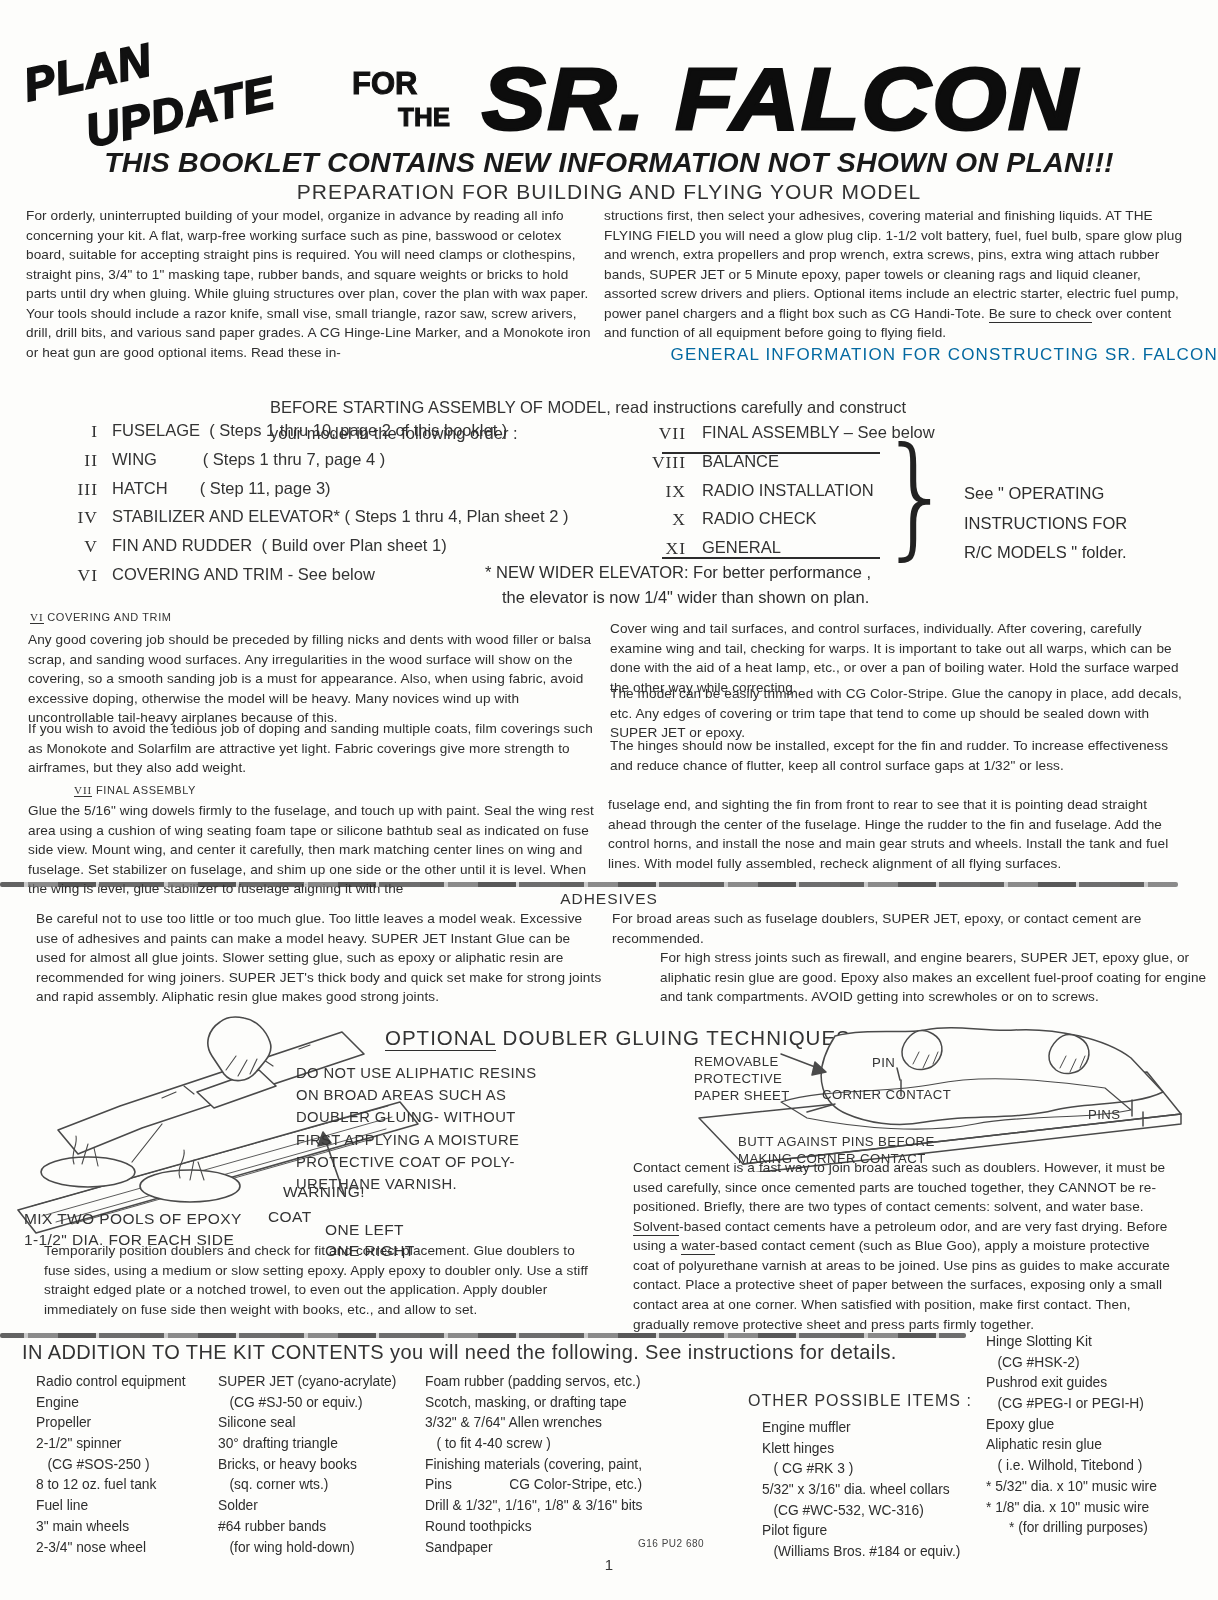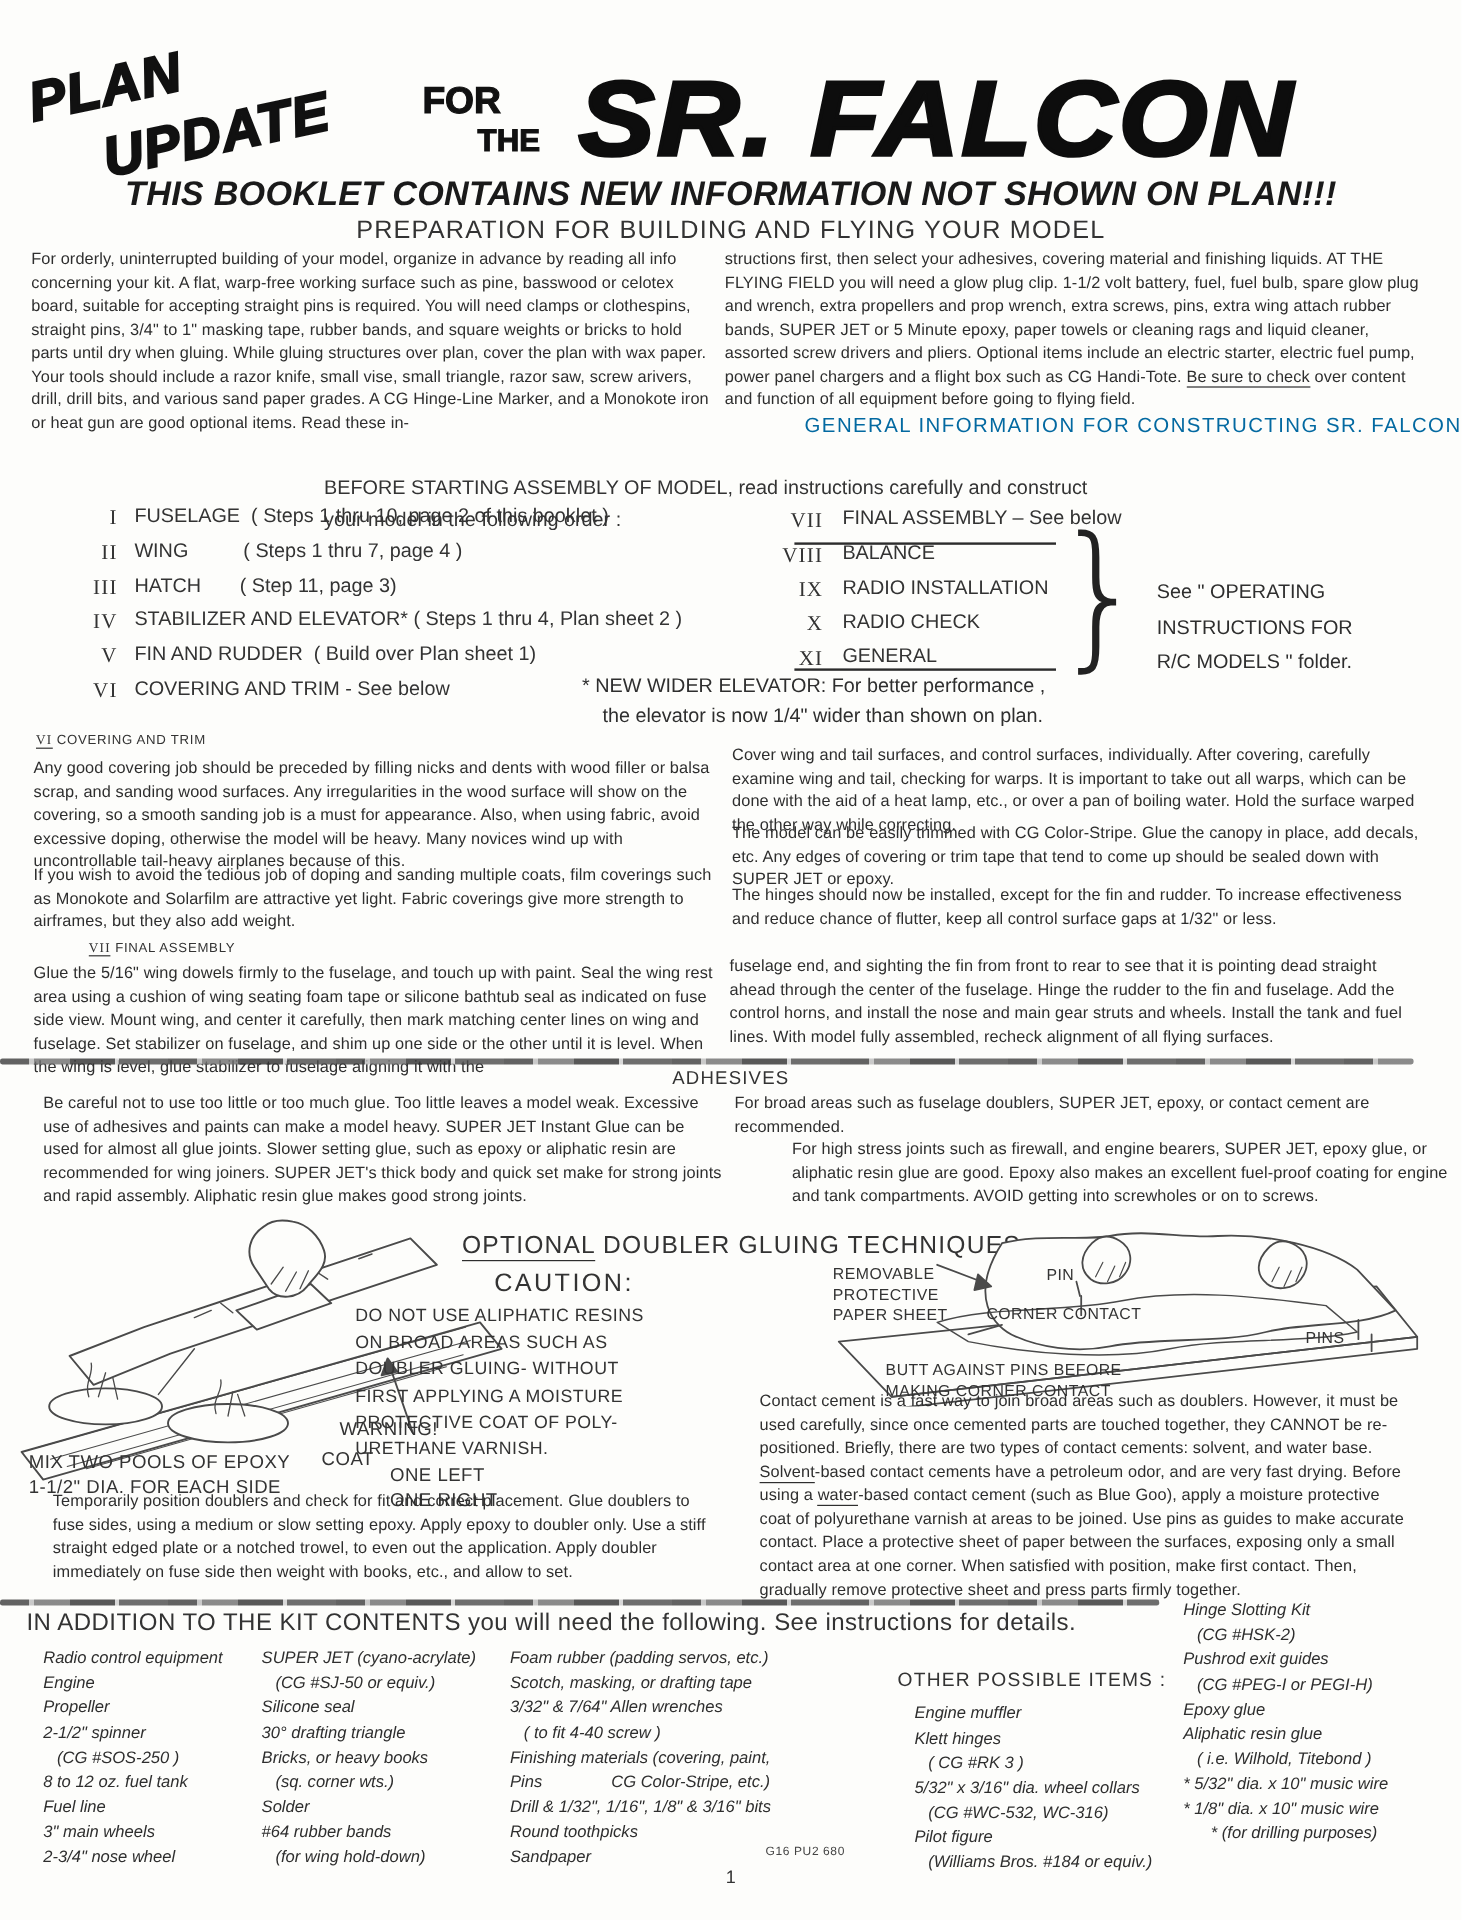--- a/index.html
+++ b/index.html
@@ -1,21 +1,21 @@
 <!DOCTYPE html>
 <html><head>
 <meta charset="utf-8">
 <style>
   html,body{margin:0;padding:0;background:#ffffff;}
   .page{position:relative;width:1218px;height:1600px;background:#fdfdfb;
         font-family:"Liberation Sans",sans-serif;color:#2e2e2e;overflow:hidden;}
   .abs{position:absolute;}
   .bodytext{font-size:13.6px;line-height:1.44;letter-spacing:.1px;}
   .ul{border-bottom:1.6px solid #2e2e2e;padding-bottom:1px;}
-  .pre{white-space:pre;font-style:italic;}
+  .pre{white-space:pre;}
   .preline{white-space:pre-line;margin-top:17px;}
   
   .logo-word{font-style:italic;font-weight:700;font-size:46px;letter-spacing:1px;
              -webkit-text-stroke:2px #111;color:#111;transform:rotate(-12deg);transform-origin:left bottom;}
   .logo-for{font-weight:700;font-size:31px;color:#111;-webkit-text-stroke:1px #111;}
   .logo-the{font-weight:700;font-size:26px;color:#111;-webkit-text-stroke:1px #111;}
   .logo-main{font-style:italic;font-weight:700;font-size:88px;color:#0d0d0d;letter-spacing:2px;
              -webkit-text-stroke:3px #0d0d0d;transform:scaleX(1.08);transform-origin:left center;white-space:nowrap;}
   .banner{font-style:italic;font-weight:700;font-size:28.5px;color:#1a1a1a;text-align:center;width:100%;letter-spacing:.2px;}
   .sec-title{font-size:21px;letter-spacing:1px;text-align:center;width:100%;color:#333;}
@@ -169,21 +169,20 @@
     </svg>
   </div>
   <div class="abs ill-label-lg preline" style="left:24px;top:1192px;">MIX TWO POOLS OF EPOXY
 1-1/2" DIA. FOR EACH SIDE</div>
   <div class="abs ill-label-lg" style="left:283px;top:1182px;">WARNING!</div>
   <div class="abs ill-label-lg" style="left:268px;top:1207px;">COAT</div>
   <div class="abs ill-label-lg preline" style="left:325px;top:1203px;">ONE LEFT
 ONE RIGHT</div>
 
   <div class="abs" style="left:296px;top:1058px;width:348px;">
-    <div class="caution-head">CAUTION:</div>
     <div class="caution-body preline" style="margin-top:4px;">DO NOT USE ALIPHATIC RESINS
 ON BROAD AREAS SUCH AS
 DOUBLER GLUING- WITHOUT
 FIRST APPLYING A MOISTURE
 PROTECTIVE COAT OF POLY-
 URETHANE VARNISH.</div>
   </div>
 
   <div class="abs" style="left:685px;top:1022px;width:510px;height:150px;">
     <svg width="510" height="150" viewBox="0 0 510 150">

